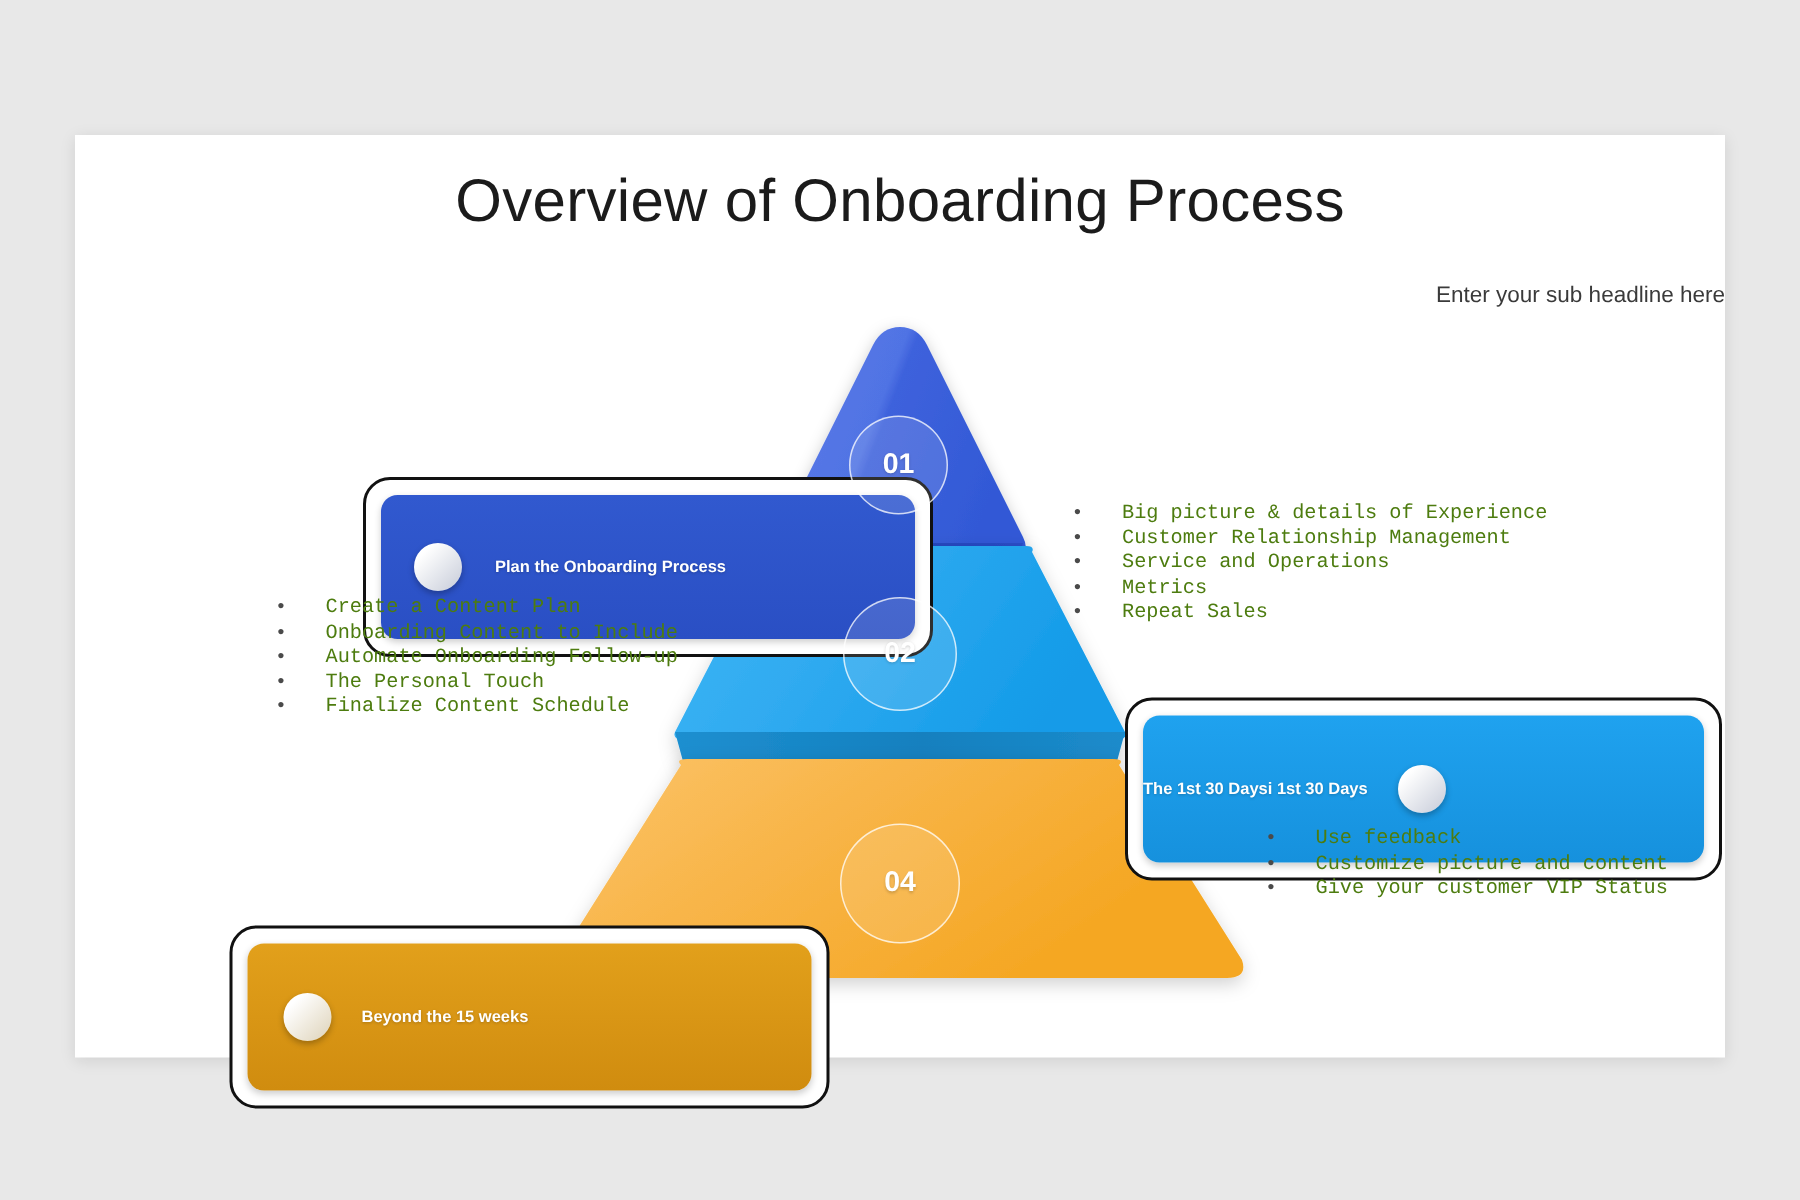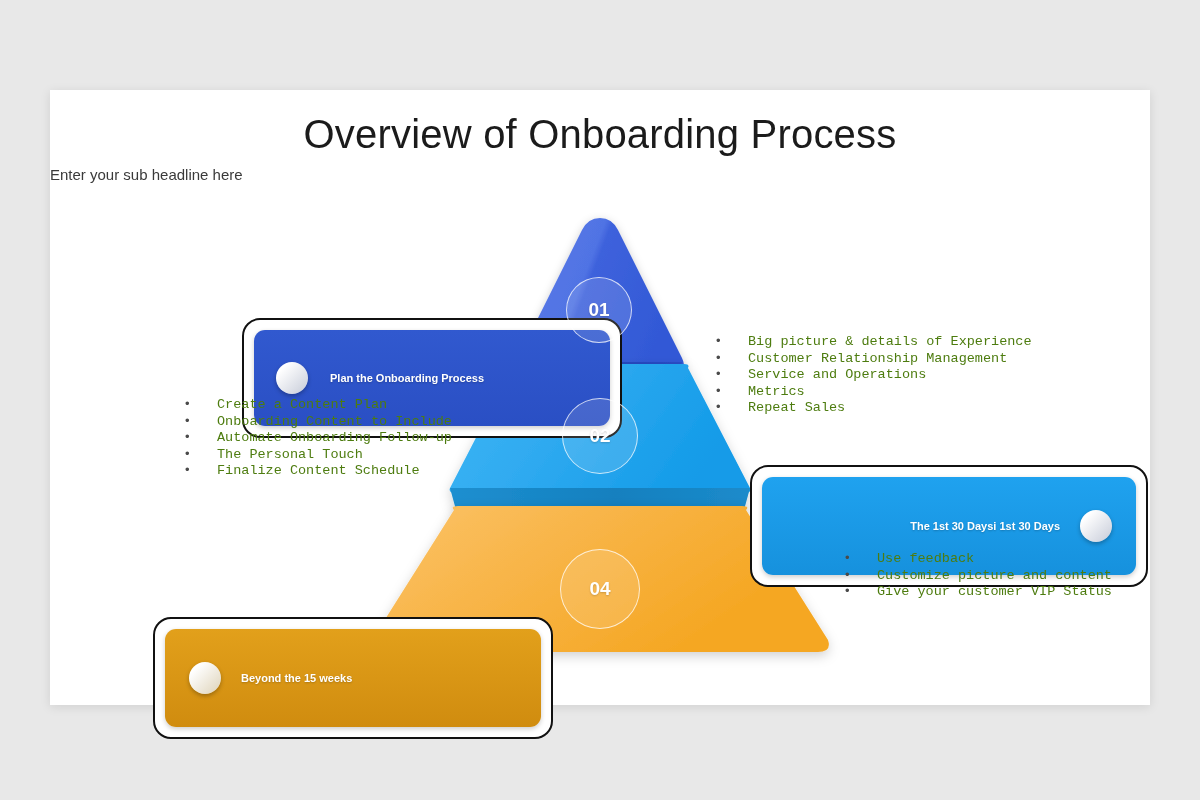--- a/index.html
+++ b/index.html
@@ -34,23 +34,23 @@
     text-align: center;
     font-size: 40px;
     font-weight: 400;
     color: #1b1b1b;
     letter-spacing: 0.2px;
     white-space: nowrap;
   }
   #slide-subtitle {
     position: absolute;
     left: 0;
-    top: 76px;
+    top: 98px;
     width: 1100px;
-    text-align: left;
+    text-align: right;
     font-size: 15px;
     font-weight: 400;
     color: #3a3a3a;
   }
 
   
   .bullet-list {
     position: absolute;
   }
   .bullet-row {
@@ -87,21 +87,21 @@
     left: 10px;
     top: 10px;
     right: 10px;
     bottom: 10px;
     border-radius: 11px;
     box-shadow: 0 2px 5px rgba(0,0,0,0.20);
     display: flex;
     align-items: center;
   }
   .label-bar.align-left { justify-content: flex-start; }
-  .label-bar.align-right { justify-content: flex-end; }
+  .label-bar.align-right { justify-content: flex-start; }
 
   .bar-dot {
     width: 32px;
     height: 32px;
     border-radius: 50%;
     flex: none;
     box-shadow: 0 2px 4px rgba(0,0,0,0.28);
   }
   .bar-label {
     font-size: 11px;

